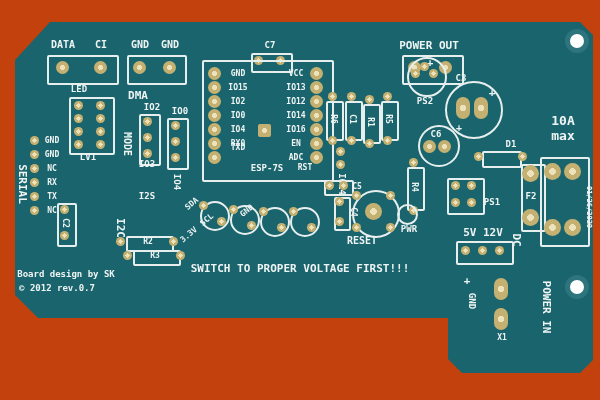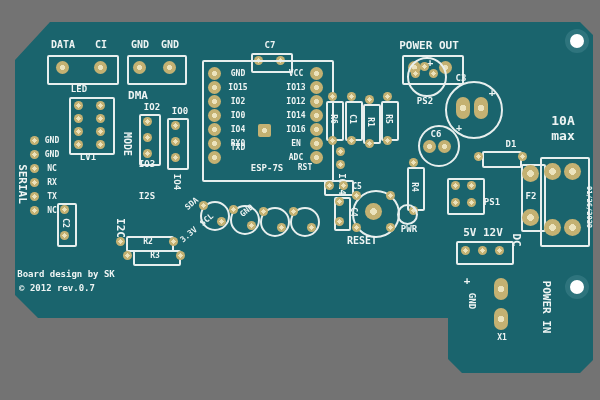--- a/index.html
+++ b/index.html
@@ -1,16 +1,16 @@
 <!DOCTYPE html>
 <html><head>
 <meta charset="utf-8">
 <style>
   html,body{margin:0;padding:0;background:#fff}
-  .page{position:relative;width:600px;height:400px;background:#737373;overflow:hidden;
+  .page{position:relative;width:600px;height:400px;background:#c2410c;overflow:hidden;
         font-family:"DejaVu Sans Mono","Liberation Mono",monospace}
   .board{position:absolute;left:0;top:0;width:600px;height:400px;background:#1a646d;
          clip-path:polygon(50px 22px,580px 22px,593px 35px,593px 360px,580px 373px,
                            462px 373px,448px 359px,448px 318px,38px 318px,15px 295px,15px 60px)}
   .t{position:absolute;color:#eef4f3;font-weight:bold;white-space:nowrap;
      transform:translate(-50%,-50%);line-height:1}
   .t.r90{transform:translate(-50%,-50%) rotate(90deg)}
   .t.d40{transform:translate(-50%,-50%) rotate(-40deg)}
   .s7{font-size:7px}.s8{font-size:8px}.s9{font-size:9px}.s10{font-size:10px}
   .s11{font-size:11px}.s13{font-size:13px}
@@ -262,17 +262,18 @@
   <i class="pad big" style="left:573px;top:228px"></i>
   <div class="t s7 r90" style="left:588px;top:207px">01/26/2020</div>
 
   <div class="t s11" style="left:467px;top:280px">+</div>
   <div class="t s9 r90" style="left:471px;top:301px">GND</div>
   <i class="pad oval" style="left:501px;top:289px"></i>
   <i class="pad oval" style="left:501px;top:319px"></i>
   <div class="t s8" style="left:502px;top:338px">X1</div>
   <div class="t s11 r90" style="left:546px;top:307px">POWER IN</div>
 
+  <div class="t s11" style="left:300px;top:268px">SWITCH TO PROPER VOLTAGE FIRST!!!</div>
   <div class="t s9" style="left:66px;top:274px">Board design by SK</div>
   <div class="t s9" style="left:57px;top:288px">© 2012 rev.0.7</div>
 
  </div>
 </div>
 
 </body></html>

